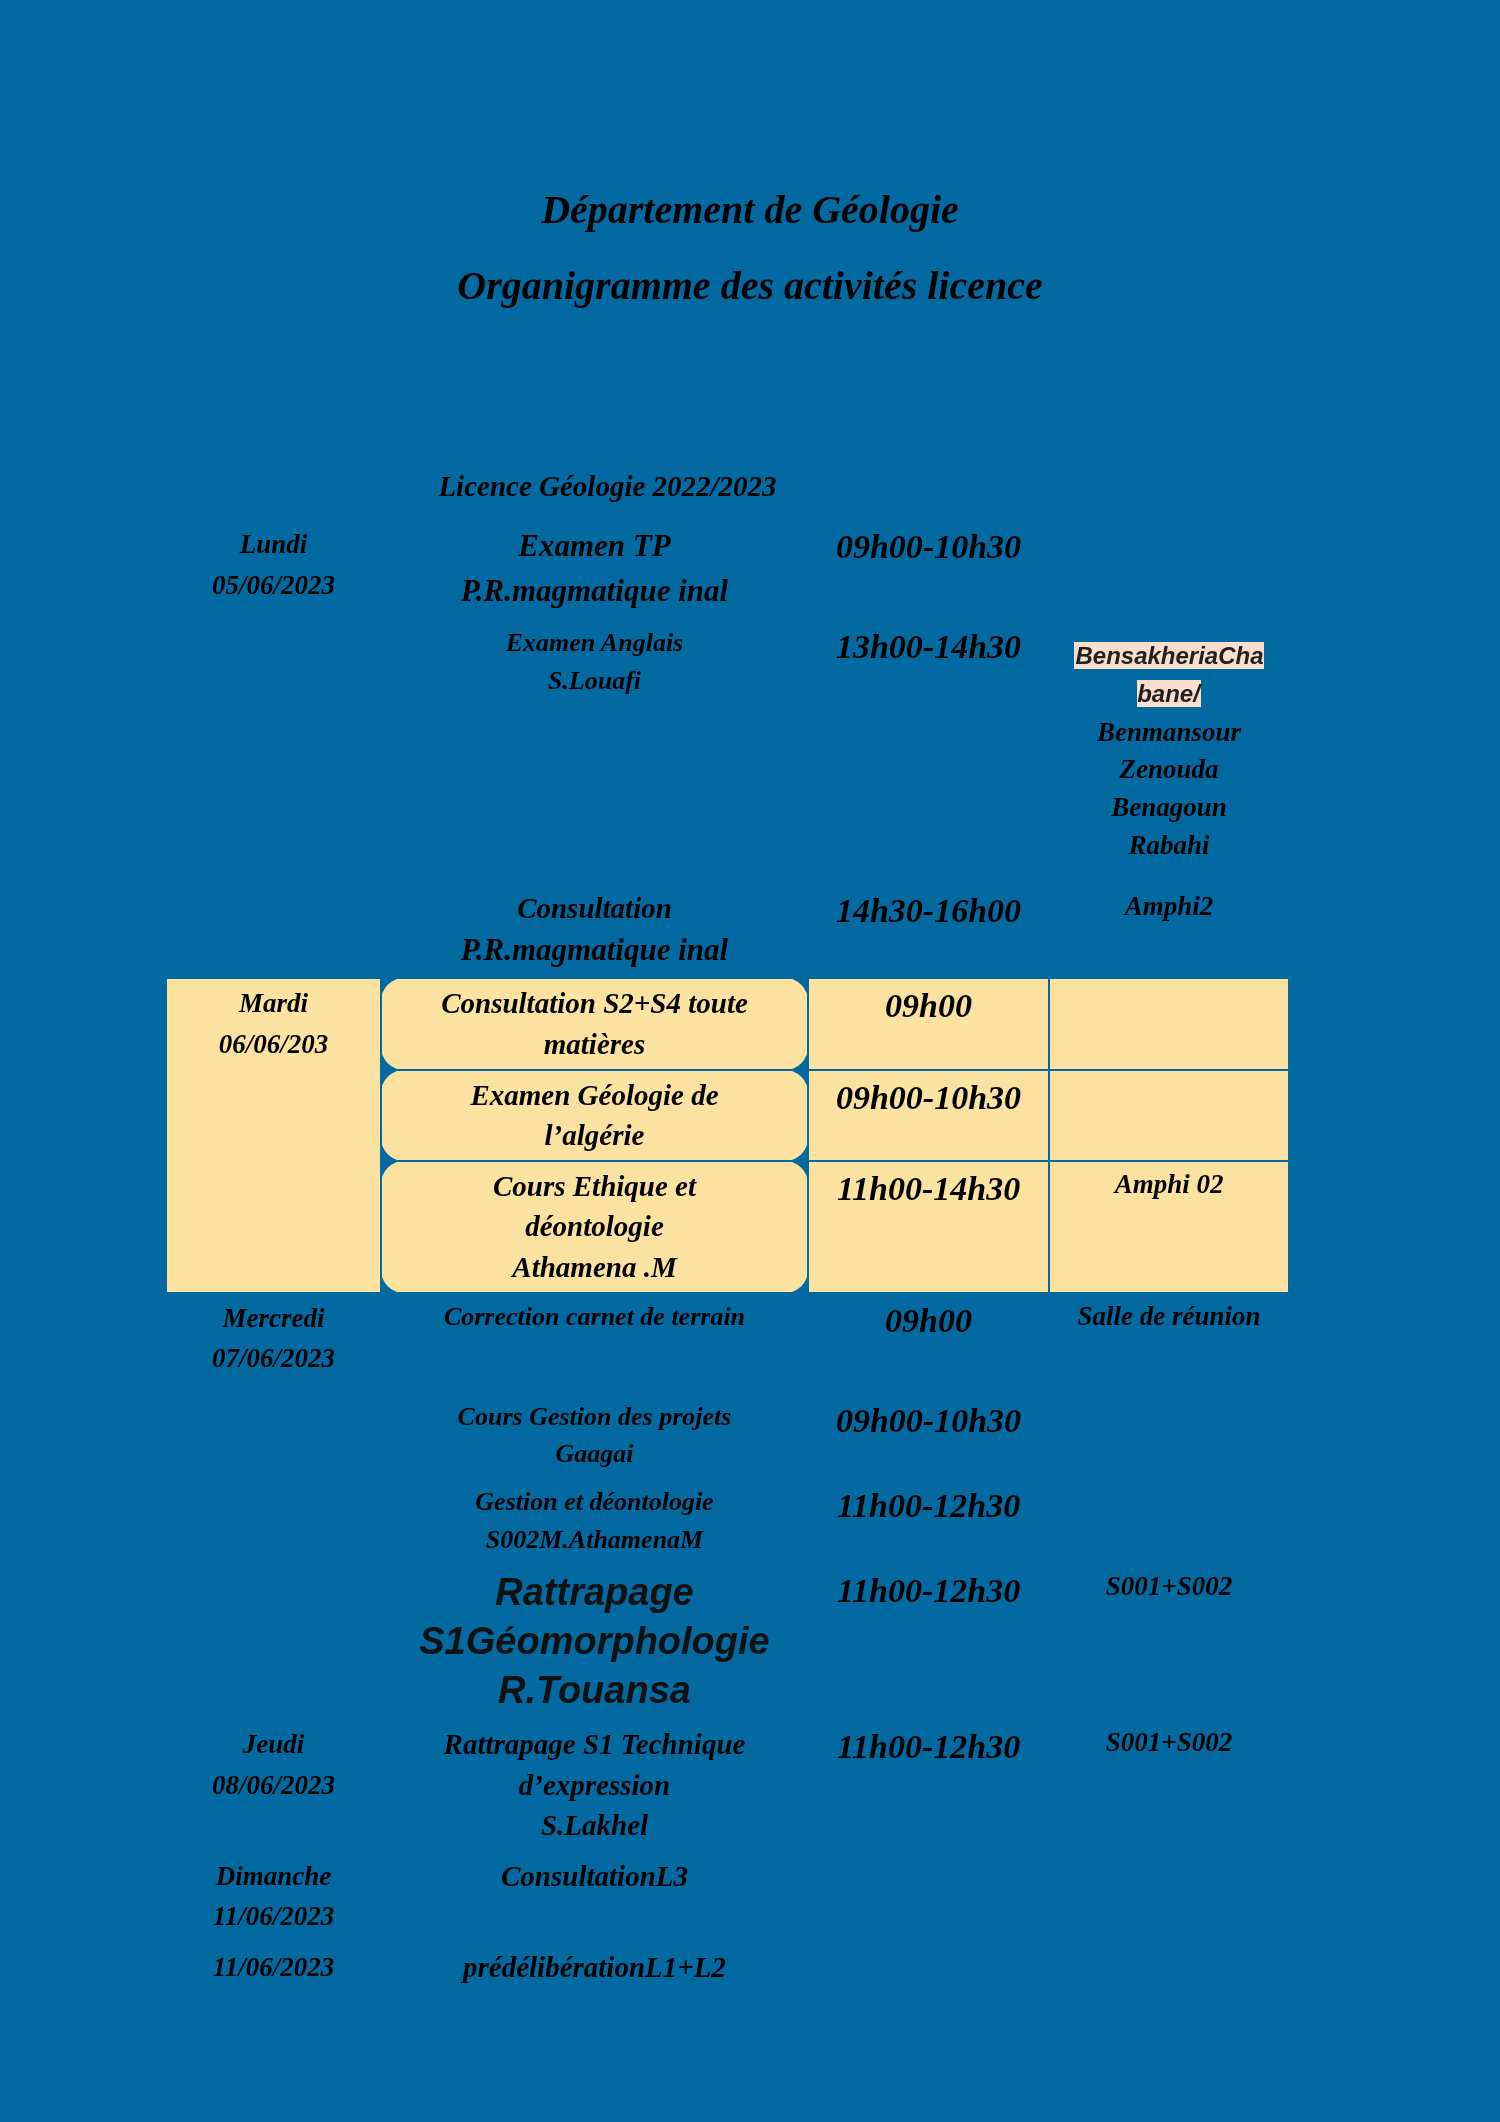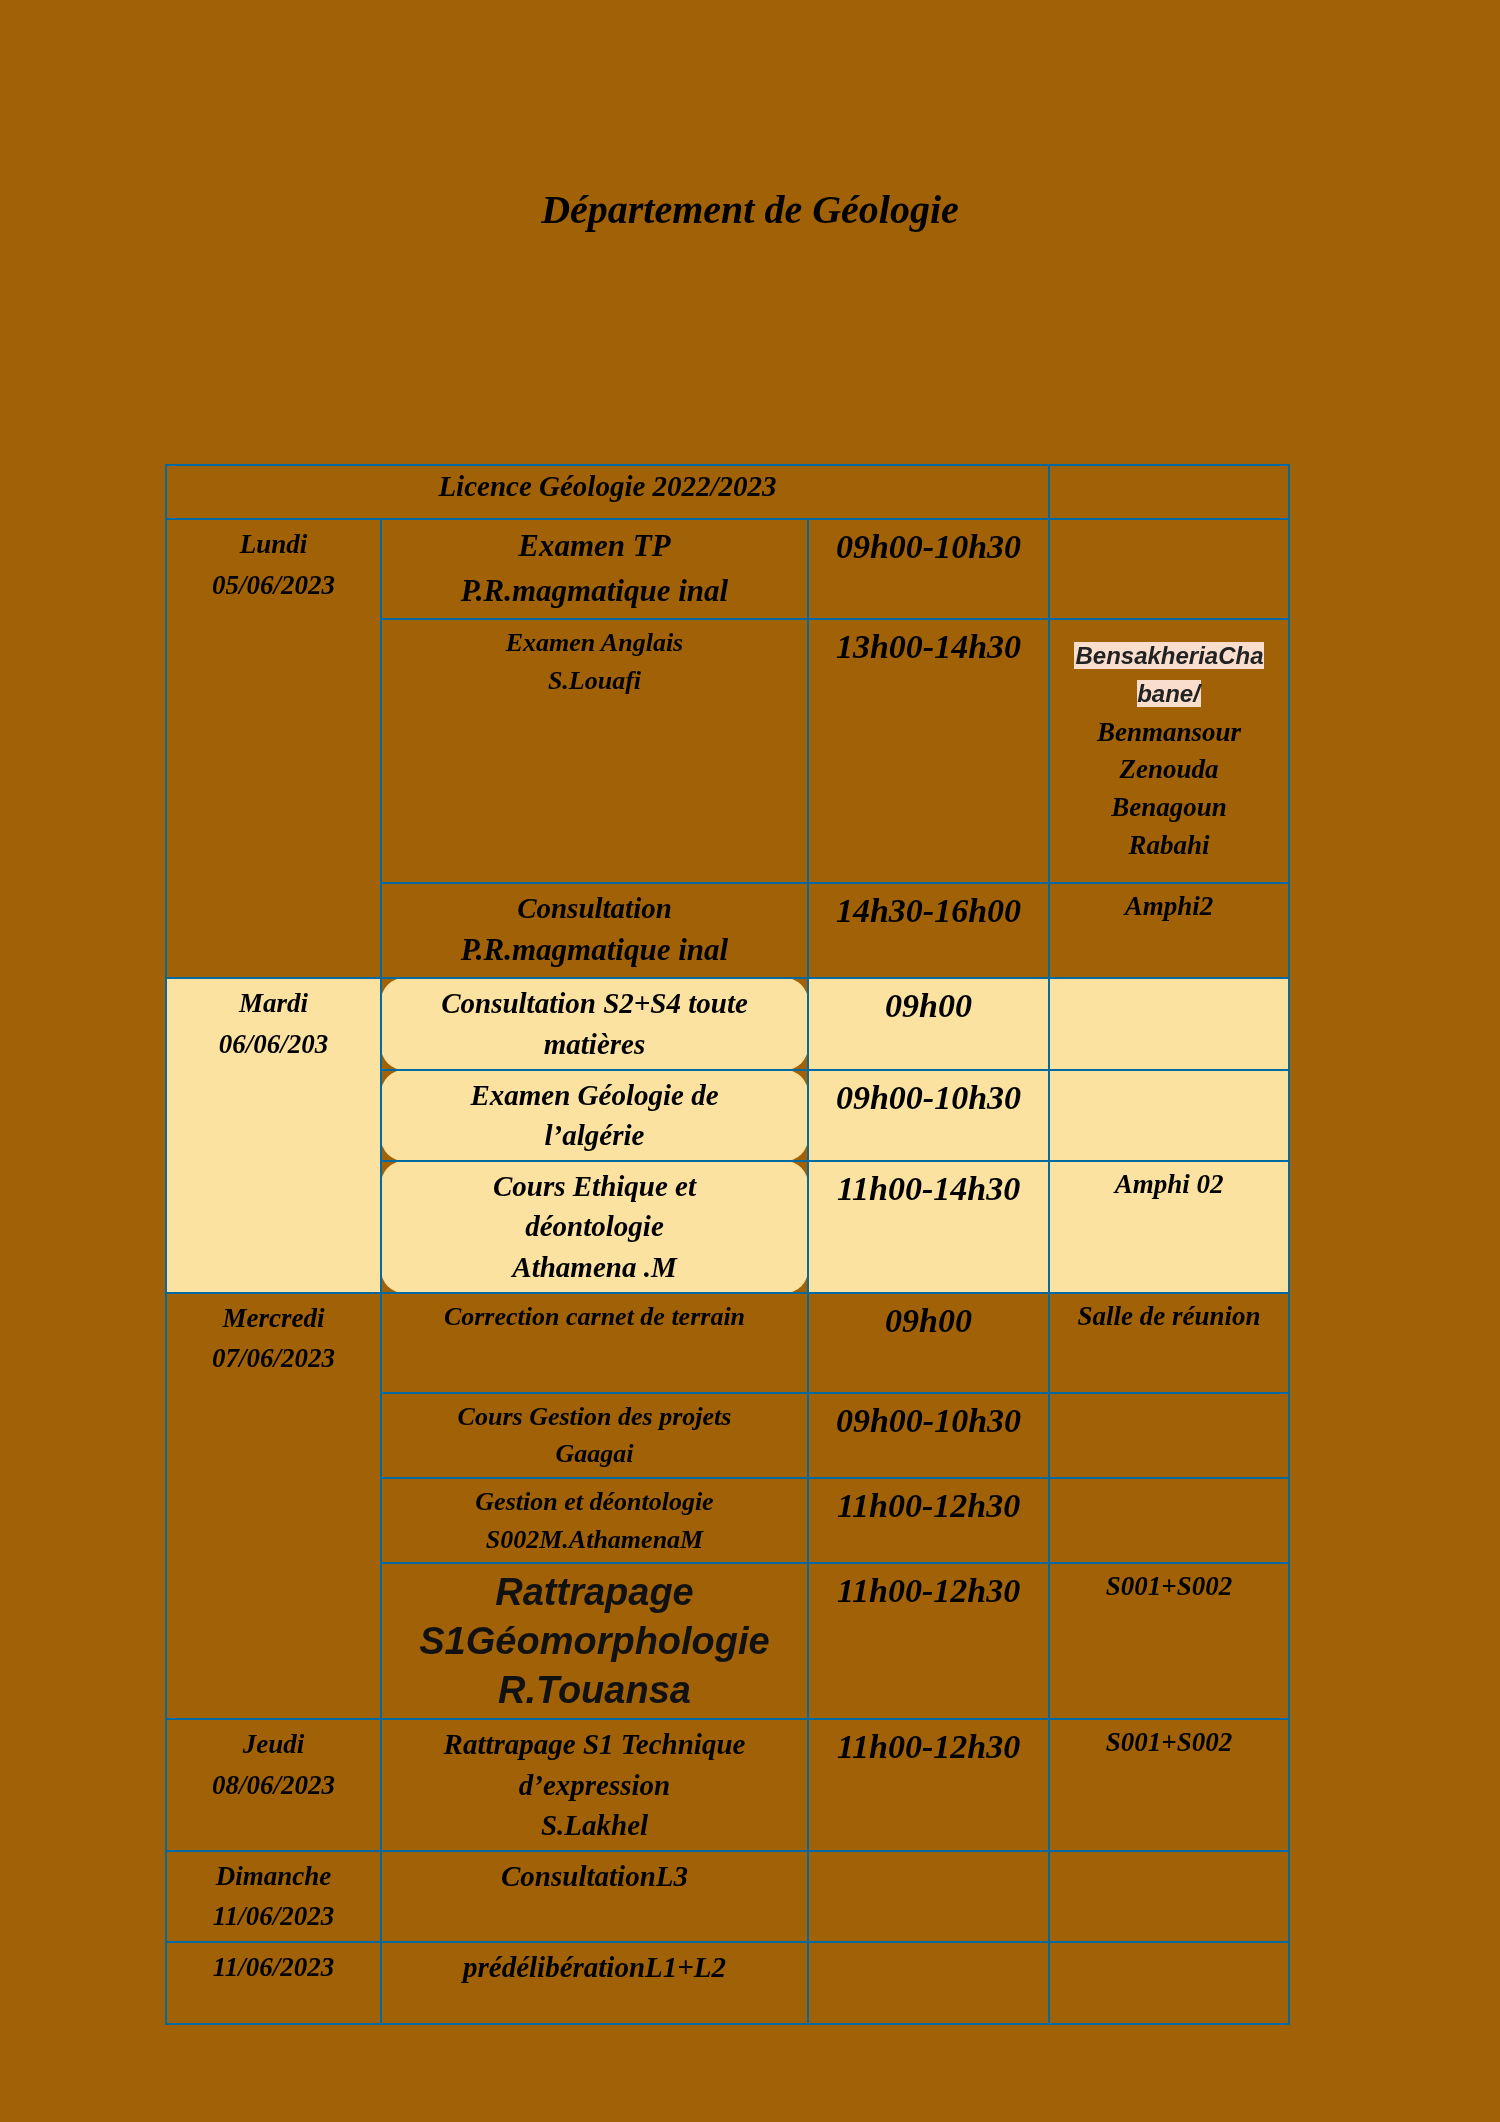--- a/index.html
+++ b/index.html
@@ -4,21 +4,21 @@
 <style>
   :root{
     --yellow:#FCE2A0;
     --peach:#F9DECD;
   }
   html,body{margin:0;padding:0;background:#fff;}
   .page{
     position:relative;
     width:1500px;
     height:2122px;
-    background:#a16207;
+    background:#0369a1;
     font-family:"Liberation Serif","DejaVu Serif",serif;
     color:#000;
     overflow:hidden;
   }
   .doc-title{
     position:absolute; left:0; top:186px; width:100%;
     margin:0; text-align:center;
     font-size:40px; font-weight:bold; font-style:italic;
   }
   .doc-subtitle{
@@ -68,20 +68,21 @@
   }
   .sup-name{font-size:27px; line-height:1.4;}
   .sup-wrap{width:200px; margin:13px auto;}
 </style>
 </head>
 <body>
 
 <div class="page">
 
   <h1 class="doc-title">Département de Géologie</h1>
+  <h2 class="doc-subtitle">Organigramme des activités licence</h2>
 
   <table class="schedule">
     <colgroup>
       <col style="width:215px">
       <col style="width:427px">
       <col style="width:241px">
       <col style="width:240px">
     </colgroup>
 
     <tbody>

